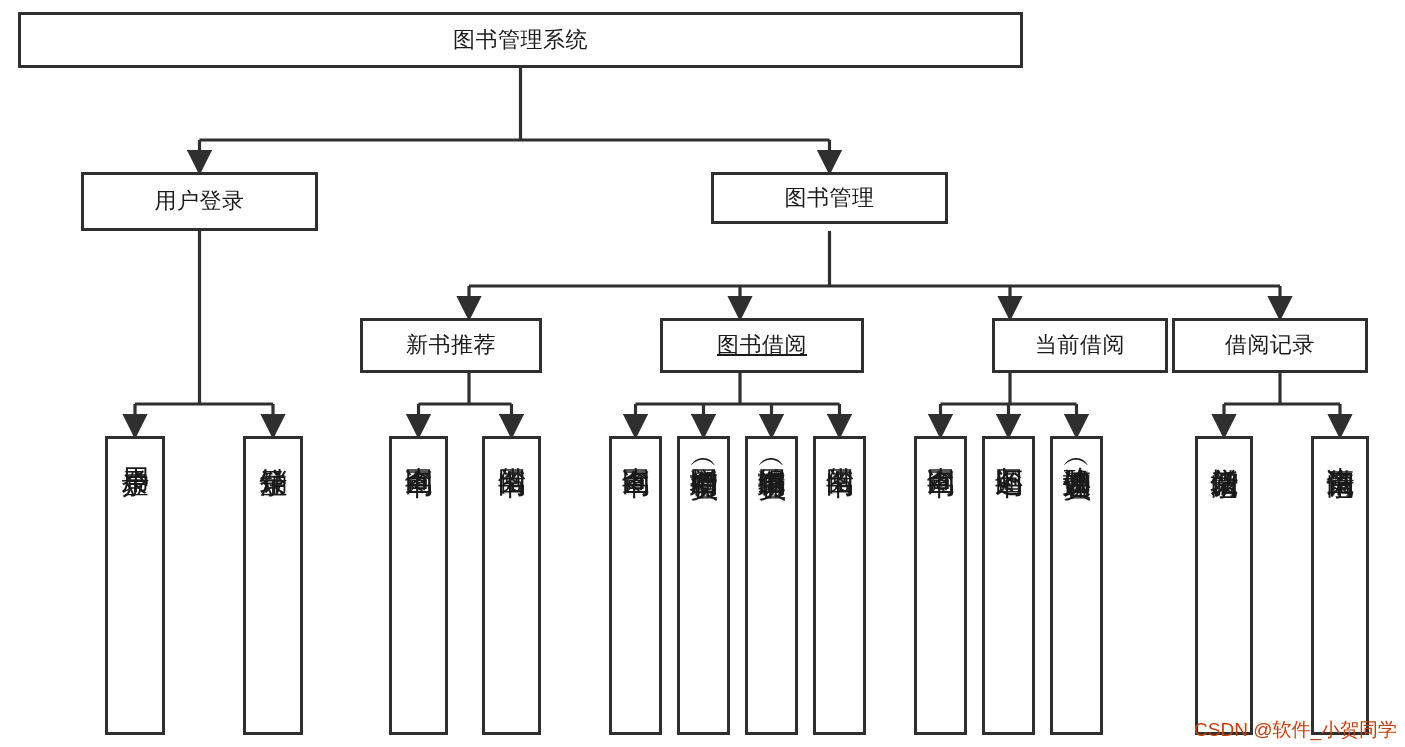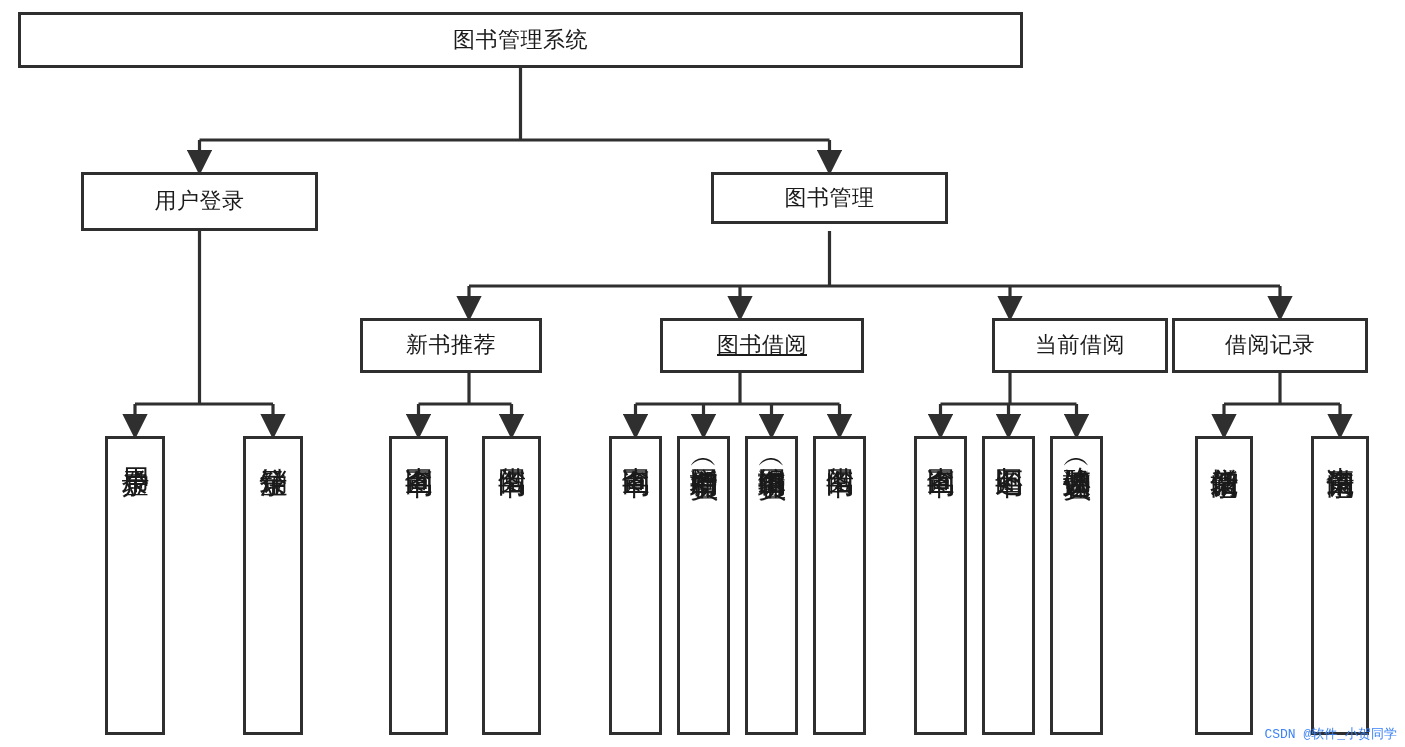--- a/index.html
+++ b/index.html
@@ -55,24 +55,24 @@
     writing-mode: vertical-rl;
     text-orientation: upright;
     font-size: 28px;
     line-height: 1.0;
     letter-spacing: 1px;
   }
   #watermark {
     position: absolute;
     right: 8px;
     bottom: 4px;
-    font-size: 13px;
-    color: #3b82f6;
+    font-size: 19px;
+    color: #c2410c;
     white-space: nowrap;
-    font-family: Liberation Mono, monospace;
+    font-family: Liberation Sans, sans-serif;
   }
 </style>
 </head>
 <body>
 
 <div id="canvas">
 
   <svg id="edges" viewBox="0 0 1405 747" width="1405" height="747" xmlns="http://www.w3.org/2000/svg">
     <defs>
       <marker id="arrow" viewBox="0 0 12 12" refX="10" refY="6" markerWidth="8" markerHeight="8" orient="auto-start-reverse">

